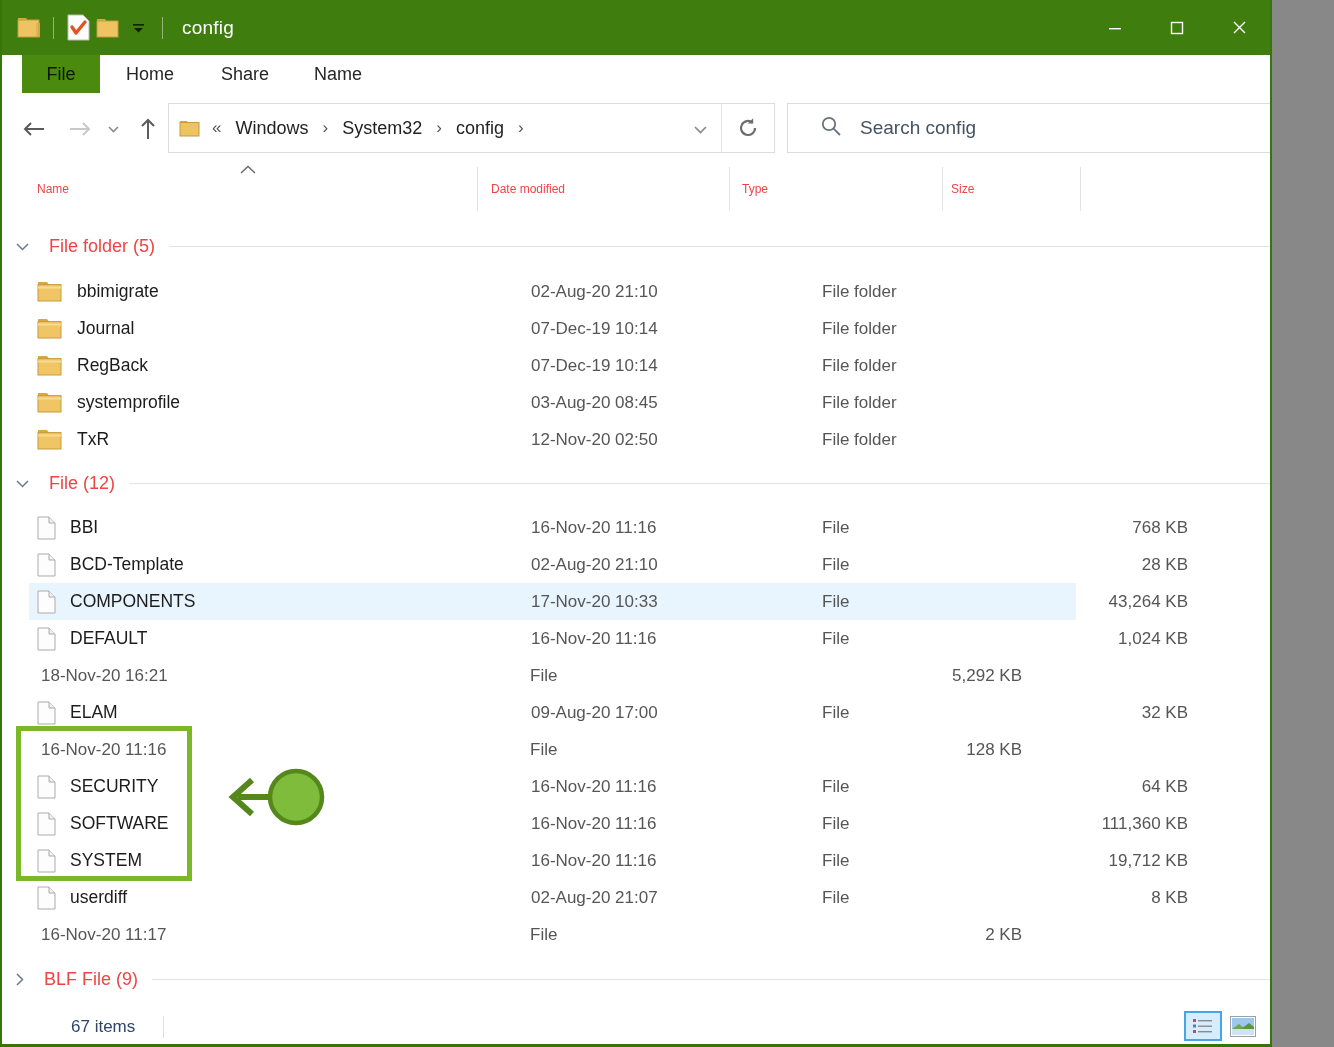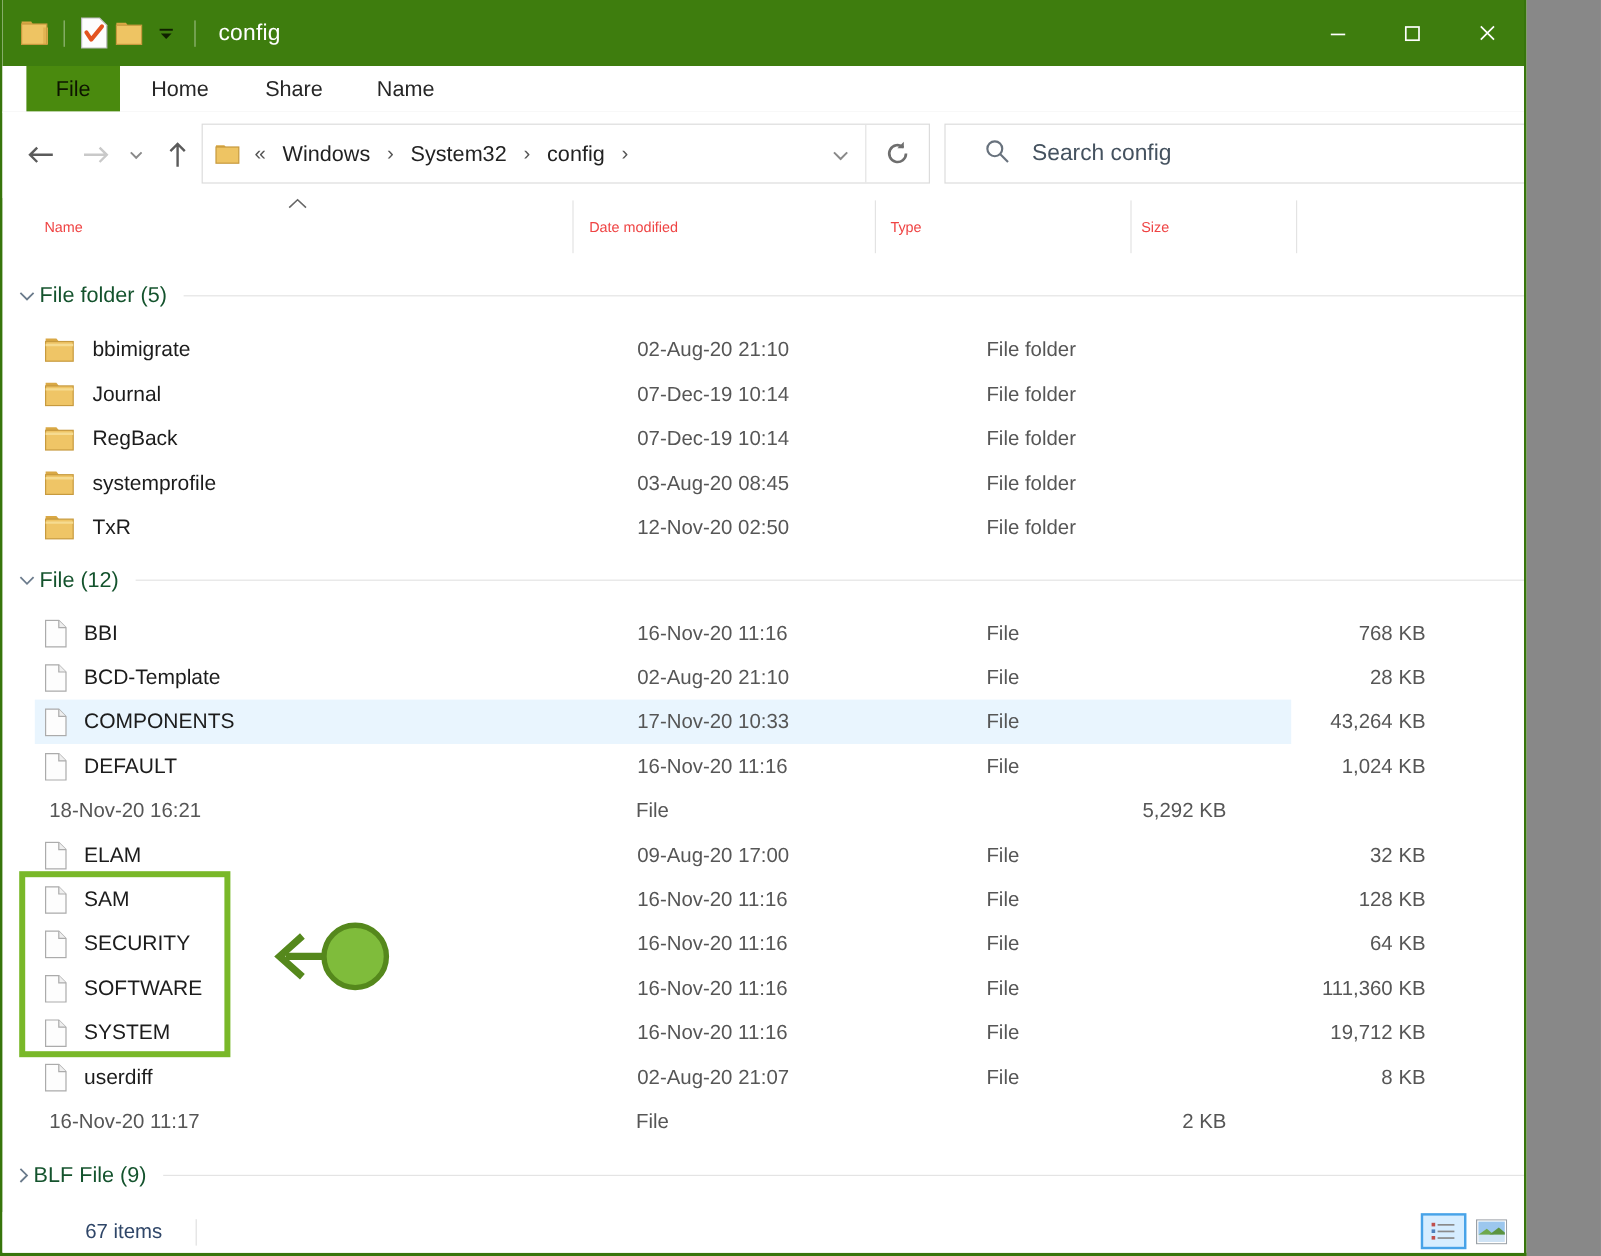--- a/index.html
+++ b/index.html
@@ -42,21 +42,21 @@
     display:flex;align-items:center;gap:18px;padding-left:32px;}
   .search-ph{font-size:19px;color:#45525F;}
   
   .colheaders{position:absolute;left:2px;top:165px;width:1300px;height:47px;background:#fff;font-size:12px;color:#ef4444;}
   .colheaders .hcell{position:absolute;top:0;height:47px;display:flex;align-items:center;}
   .hsep{position:absolute;top:2px;width:1px;height:44px;background:#E3E3E3;}
   .sort-caret{position:absolute;left:236px;top:-2px;}
   
   .list{position:absolute;left:2px;top:222px;width:1300px;}
   .group-header{height:37px;display:flex;align-items:center;padding-left:12px;}
-  .group-header .glabel{color:#14532d;font-size:18px;margin-left:4px;}
+  .group-header .glabel{color:#ef4444;font-size:18px;margin-left:20px;}
   .group-header .rule{flex:1;height:1px;background:#E4E4E4;margin-left:14px;margin-right:16px;}
   .g1{margin-top:6px;margin-bottom:8px;}
   .g2{margin-top:7px;margin-bottom:7px;}
   .g3{margin-top:8px;}
   .row{height:37px;}
   .row-inner{margin-left:25px;width:1047px;height:37px;display:grid;box-sizing:border-box;padding-right:8px;
     grid-template-columns:450px 252px 211px 126px;align-items:center;gap:40px;}
   .row-inner.selected{background:#E9F5FE;}
   .cell-name{display:flex;align-items:center;gap:14px;font-size:17.5px;color:#1c1c1c;padding-left:8px;}
   .cell-date,.cell-type{font-size:17px;color:#565656;padding-left:12px;}
@@ -391,27 +391,20 @@
             </svg>
             <span>ELAM</span>
           </span>
           <span class="cell-date">09-Aug-20 17:00</span>
           <span class="cell-type">File</span>
           <span class="cell-size">32 KB</span>
         </div>
       </div>
       <div class="row">
         <div class="row-inner">
-          <span class="cell-name">
-            <svg width="19" height="24" viewBox="0 0 19 24">
-              <path d="M1 1h11l6 6v16H1z" fill="#FDFDFD" stroke="#ABABAB"></path>
-              <path d="M12 1v6h6" fill="#EFEFEF" stroke="#ABABAB"></path>
-            </svg>
-            <span>SAM</span>
-          </span>
           <span class="cell-date">16-Nov-20 11:16</span>
           <span class="cell-type">File</span>
           <span class="cell-size">128 KB</span>
         </div>
       </div>
       <div class="row">
         <div class="row-inner">
           <span class="cell-name">
             <svg width="19" height="24" viewBox="0 0 19 24">
               <path d="M1 1h11l6 6v16H1z" fill="#FDFDFD" stroke="#ABABAB"></path>

